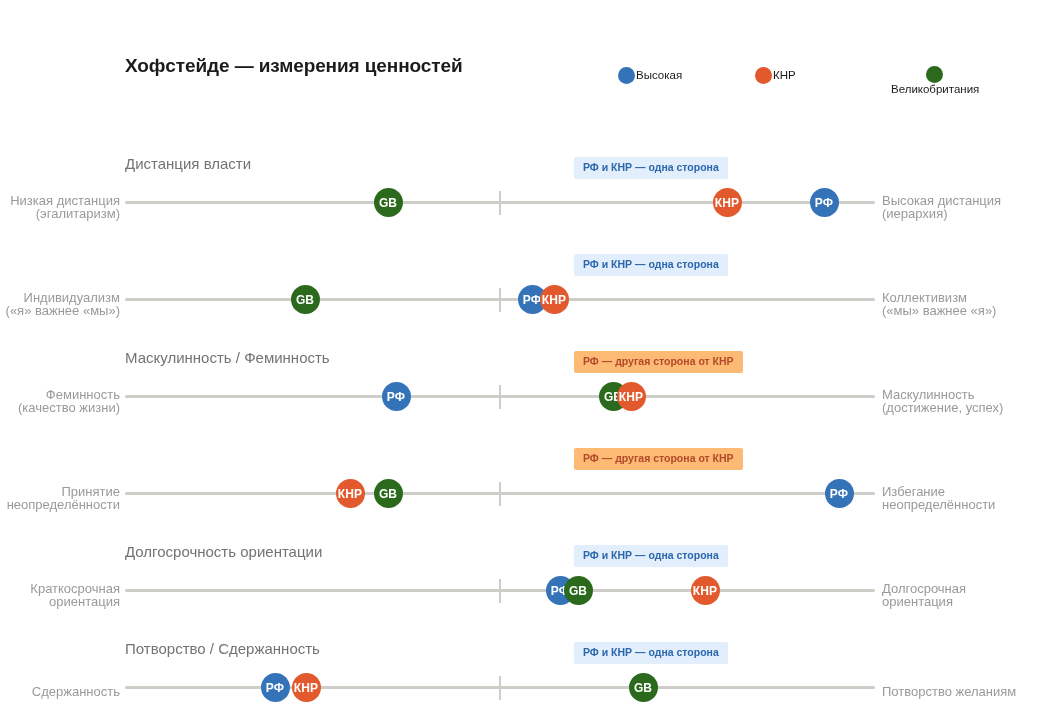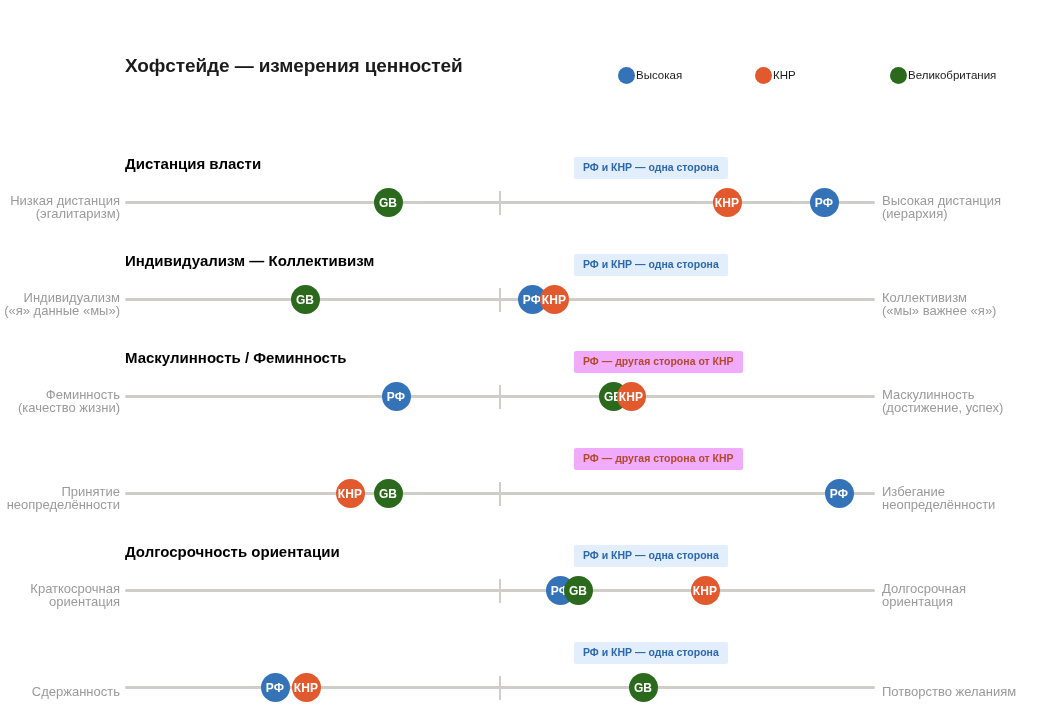--- a/index.html
+++ b/index.html
@@ -28,30 +28,30 @@
   
   .legend{position:absolute;left:618px;top:29px;height:18px;}
   .legend-item{position:absolute;top:0;display:flex;align-items:center;height:18px;white-space:nowrap;}
   .legend-dot{width:17px;height:17px;border-radius:50%;display:inline-block;flex:0 0 auto;}
   .legend-label{font-size:11.5px;color:#1b1b1b;margin-left:1px;}
 
   
   .row{position:absolute;left:0;width:1043px;height:97px;}
   .row-title{
     position:absolute;left:125px;top:0px;
-    font-size:15px;font-weight:bold;color:#000000;white-space:nowrap;
+    font-size:15px;font-weight:normal;color:#737373;white-space:nowrap;
   }
   .badge{
     position:absolute;left:574px;top:2px;
     padding:5px 9px 6px 9px;
     font-size:10.5px;font-weight:bold;white-space:nowrap;
     border-radius:2px;line-height:1;
   }
   .badge.same{background:#e2eefb;color:#2b67ad;}
-  .badge.diff{background:#f0abfc;color:#b2492b;}
+  .badge.diff{background:#fdba74;color:#b2492b;}
 
   
   .track{
     position:absolute;left:125px;top:46px;width:750px;height:3px;
     background:#cfcdc8;border-radius:2px;
   }
   .tick-center{
     position:absolute;left:499px;top:36px;width:2px;height:24px;background:#cfcdc8;
   }
   .axis-label{
@@ -83,21 +83,21 @@
     <div class="title">Хофстейде — измерения ценностей</div>
     <div class="legend" id="legend">
         <div class="legend-item" style="left: 0px;">
           <span class="legend-dot" style="background: rgb(53, 115, 185);"></span>
           <span class="legend-label">Высокая</span>
         </div>
         <div class="legend-item" style="left: 137px;">
           <span class="legend-dot" style="background: rgb(225, 89, 44);"></span>
           <span class="legend-label">КНР</span>
         </div>
-        <div class="legend-item" style="left: 272px;">
+        <div class="legend-item" style="left: 272px; flex-direction: column;">
           <span class="legend-dot" style="background: rgb(43, 106, 29);"></span>
           <span class="legend-label">Великобритания</span>
         </div>
       </div>
   </div>
 
   <div id="rows">
       <div class="row" style="top: 118px;">
         <div class="row-title">Дистанция власти</div>
         <div class="badge same">РФ и КНР — одна сторона</div>
@@ -109,27 +109,26 @@
         </div>
         <div class="axis-label right">
           <div>Высокая дистанция</div>
           <div>(иерархия)</div>
         </div>
         <div class="marker m-gb" style="left: 373.5px; z-index: 10;">GB</div>
         <div class="marker m-cn" style="left: 712.5px; z-index: 11;">КНР</div>
         <div class="marker m-ru" style="left: 809.5px; z-index: 12;">РФ</div>
       </div>
       <div class="row" style="top: 215px;">
-        <div class="row-title">Индивидуализм — Коллективизм</div>
         <div class="badge same">РФ и КНР — одна сторона</div>
         <div class="track"></div>
         <div class="tick-center"></div>
         <div class="axis-label left">
           <div>Индивидуализм</div>
-          <div>(«я» данные «мы»)</div>
+          <div>(«я» важнее «мы»)</div>
         </div>
         <div class="axis-label right">
           <div>Коллективизм</div>
           <div>(«мы» важнее «я»)</div>
         </div>
         <div class="marker m-gb" style="left: 290.5px; z-index: 10;">GB</div>
         <div class="marker m-ru" style="left: 517.5px; z-index: 11;">РФ</div>
         <div class="marker m-cn" style="left: 539.5px; z-index: 12;">КНР</div>
       </div>
       <div class="row" style="top: 312px;">
@@ -176,20 +175,21 @@
         </div>
         <div class="axis-label right">
           <div>Долгосрочная</div>
           <div>ориентация</div>
         </div>
         <div class="marker m-ru" style="left: 545.5px; z-index: 10;">РФ</div>
         <div class="marker m-gb" style="left: 563.5px; z-index: 11;">GB</div>
         <div class="marker m-cn" style="left: 690.5px; z-index: 12;">КНР</div>
       </div>
       <div class="row" style="top: 603px;">
+        <div class="row-title">Потворство / Сдержанность</div>
         <div class="badge same">РФ и КНР — одна сторона</div>
         <div class="track"></div>
         <div class="tick-center"></div>
         <div class="axis-label left single">
           <div>Сдержанность</div>
         </div>
         <div class="axis-label right single">
           <div>Потворство желаниям</div>
         </div>
         <div class="marker m-ru" style="left: 260.5px; z-index: 10;">РФ</div>

